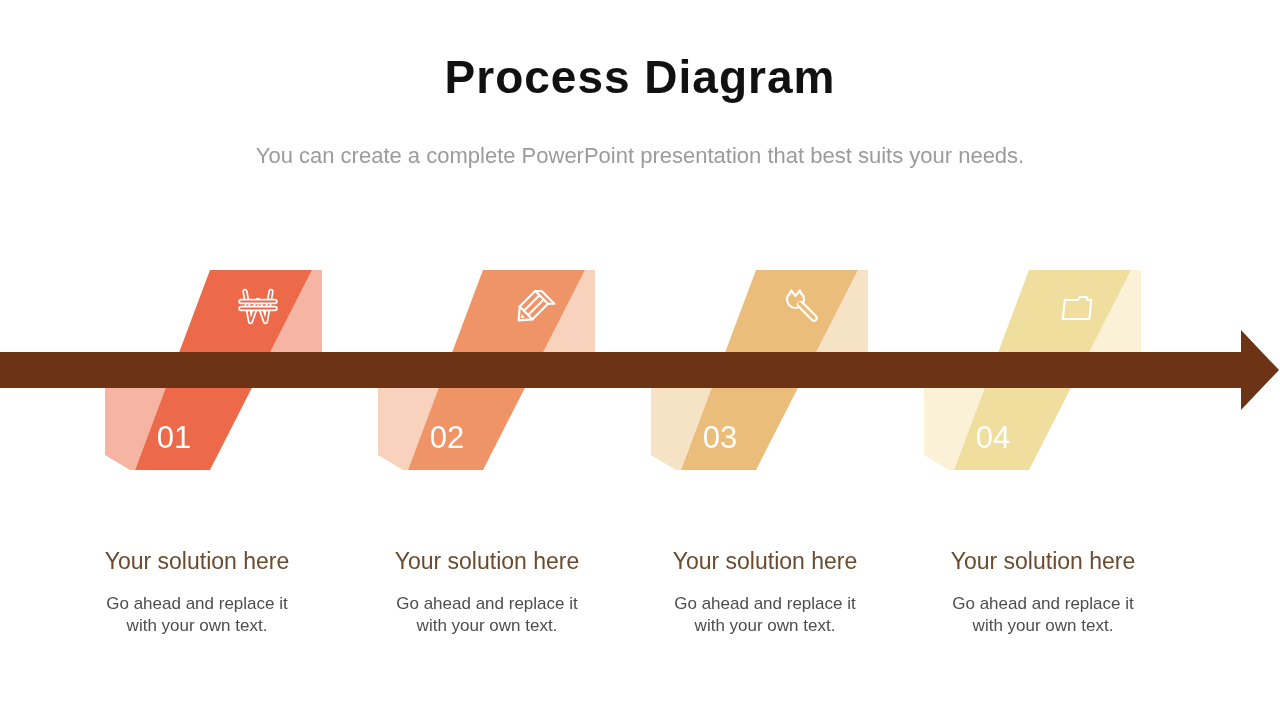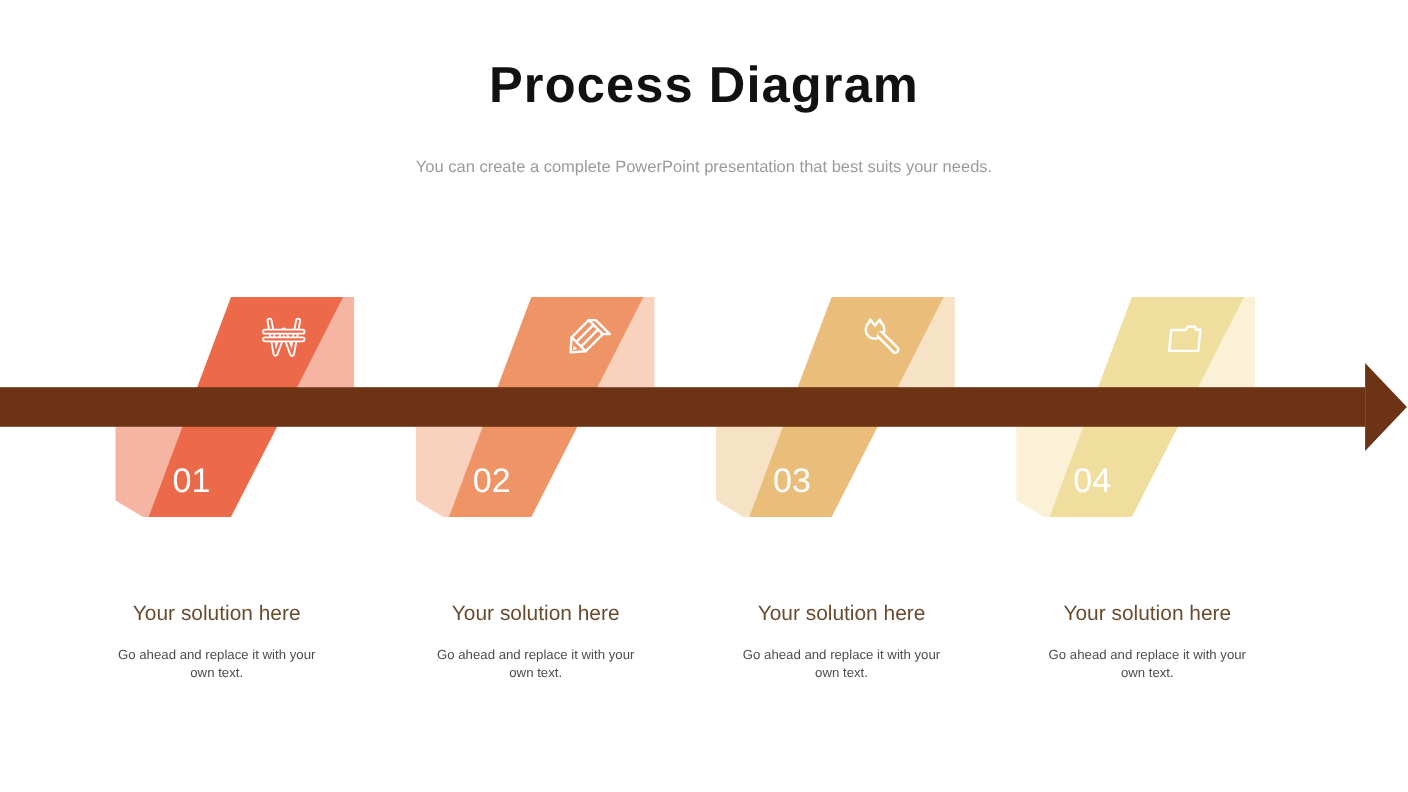--- a/index.html
+++ b/index.html
@@ -7,29 +7,29 @@
     position:relative;width:1280px;height:720px;background:#ffffff;
     overflow:hidden;font-family:"Liberation Sans","DejaVu Sans",sans-serif;
     margin:0 auto;
   }
   .title{
     position:absolute;top:50px;left:0;width:1280px;text-align:center;
     font-size:46px;font-weight:700;letter-spacing:1px;margin:0;
   }
   .subtitle{
     position:absolute;top:143px;left:0;width:1280px;text-align:center;
-    font-size:15px;font-weight:400;margin:0;
+    font-size:22px;font-weight:400;margin:0;
   }
   .steps,.captions{position:absolute;left:0;top:0;width:0;height:0;}
   .step{position:absolute;top:258px;width:230px;height:216px;text-decoration:underline;}
   .step svg{display:block;width:230px;height:216px;}
   .arrow-svg{position:absolute;left:0;top:330px;width:1280px;height:80px;}
   .caption{position:absolute;top:548px;width:220px;text-align:center;}
-  .caption .heading{font-size:19px;font-weight:400;margin:0 0 18px 0;}
-  .caption .body{font-size:12px;line-height:1.32;margin:0 auto;width:185px;}
+  .caption .heading{font-size:23px;font-weight:400;margin:0 0 18px 0;}
+  .caption .body{font-size:17px;line-height:1.32;margin:0 auto;width:185px;}
   .step-number{
     font-family:"Liberation Sans","DejaVu Sans",sans-serif;
     font-size:31px;font-weight:400;fill:#ffffff;
   }
   .icon-stroke{fill:none;stroke:#fff;stroke-width:2.2;stroke-linecap:round;stroke-linejoin:round;}
 </style>
 </head>
 <body>
 
 <svg width="0" height="0" style="position:absolute" aria-hidden="true">

